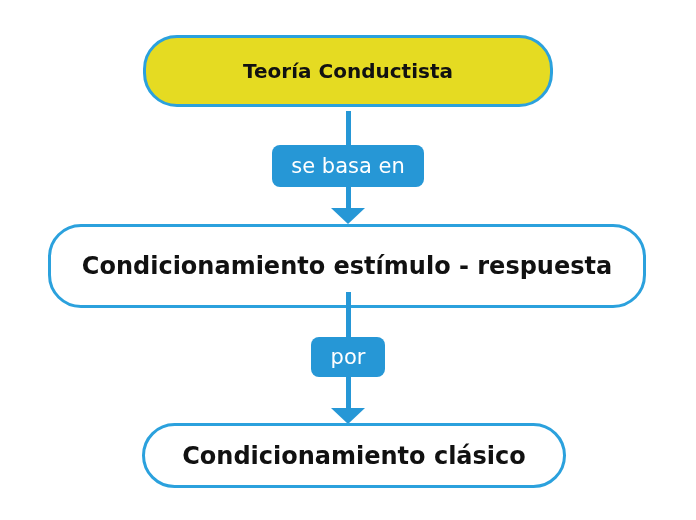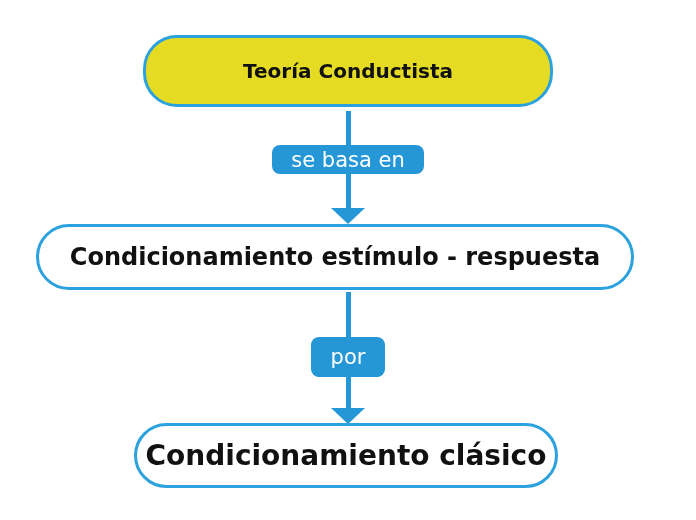--- a/index.html
+++ b/index.html
@@ -28,30 +28,30 @@
     background: #ffffff;
   }
   .node-yellow {
     left: 143px; top: 35px;
     width: 410px; height: 72px;
     border-radius: 34px;
     background: var(--node-yellow, #e5db22);
     font-size: 20px;
   }
   .node-mid {
-    left: 36px; top: 224px;
-    width: 598px; height: 66px;
+    left: 48px; top: 224px;
+    width: 598px; height: 84px;
     border-radius: 33px;
     font-size: 24px;
   }
   .node-bottom {
-    left: 134px; top: 423px;
+    left: 142px; top: 423px;
     width: 424px; height: 65px;
     border-radius: 33px;
-    font-size: 28px;
+    font-size: 24px;
   }
   .connector-line {
     position: absolute;
     width: 5px;
     background: var(--accent-blue, #2697d6);
   }
   .line-1 { left: 346px; top: 111px; height: 100px; }
   .line-2 { left: 346px; top: 292px; height: 118px; }
   .arrowhead {
     position: absolute;
@@ -67,21 +67,21 @@
     box-sizing: border-box;
     background: var(--accent-blue, #2697d6);
     color: var(--label-text, #ffffff);
     border-radius: 8px;
     display: flex;
     align-items: center;
     justify-content: center;
     font-size: 21px;
     font-weight: normal;
   }
-  .label-1 { left: 272px; top: 145px; width: 152px; height: 29px; }
+  .label-1 { left: 272px; top: 145px; width: 152px; height: 42px; }
   .label-2 { left: 311px; top: 337px; width: 74px; height: 40px; }
 </style>
 </head>
 <body>
 
 <div class="canvas">
 
   <div class="node node-yellow">
     <span>Teoría Conductista</span>
   </div>

